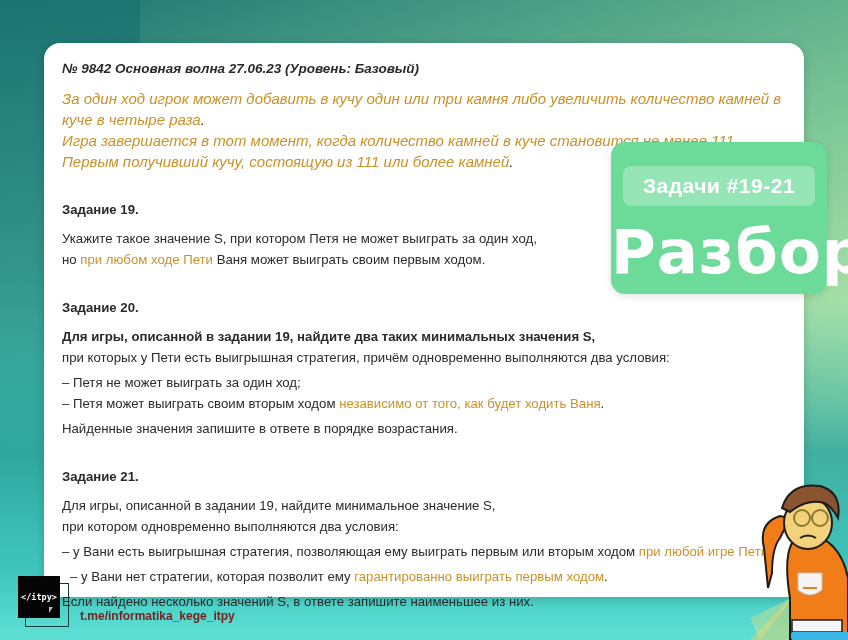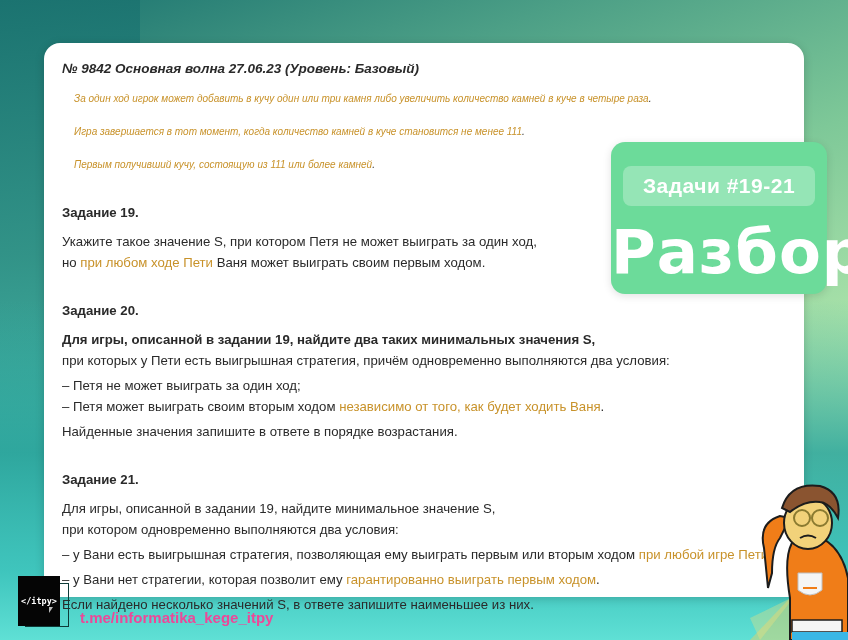--- a/index.html
+++ b/index.html
@@ -24,21 +24,21 @@
       position: absolute; left: 44px; top: 43px; width: 760px; height: 554px;
       background: #ffffff; border-radius: 16px;
       box-shadow: 0 2px 10px rgba(0,0,0,0.18);
     }
     .card-inner { position: absolute; left: 18px; top: 18px; right: 18px; }
     .title {
       font-size: 13.5px; font-weight: bold; font-style: italic; color: #2a2a2a;
       margin: 0 0 12px 0;
     }
     .rules p {
-      margin: 12px; font-size: 10px; font-style: italic; color: #c8922a; line-height: 21px;
+      margin: 0; font-size: 15px; font-style: italic; color: #c8922a; line-height: 21px;
     }
     .rules .dot { color: #2a2a2a; }
     .task-head {
       font-size: 13.2px; font-weight: bold; color: #2a2a2a; margin: 0;
     }
     .txt {
       font-size: 13.2px; color: #2a2a2a; line-height: 21px; margin: 0;
     }
     .hl { color: #c8922a; }
     .badge {
@@ -56,30 +56,30 @@
       position: absolute; left: 0; top: 74px; width: 216px; text-align: center;
       font-size: 61px; font-weight: bold; color: #ffffff; letter-spacing: 1px;
       font-family: "DejaVu Sans", sans-serif;
     }
     .logo-wrap { position: absolute; left: 18px; top: 576px; width: 52px; height: 52px; }
     .logo-shadow {
       position: absolute; left: 7px; top: 7px; width: 42px; height: 42px;
       border: 1.5px solid #0d3b38; background: transparent;
     }
     .logo {
-      position: absolute; left: 0; top: 0; width: 42px; height: 50px; background: #050505;
+      position: absolute; left: 0; top: 0; width: 42px; height: 42px; background: #050505;
       color: #ffffff; font-family: "DejaVu Sans Mono", monospace; font-size: 8.5px;
       display: flex; align-items: center; justify-content: center; font-weight: bold;
     }
     .logo-cursor {
       position: absolute; left: 31px; top: 31px; width: 0; height: 0;
       border-left: 4px solid #bbb; border-top: 0; border-bottom: 6px solid transparent;
     }
     .tg-link {
-      position: absolute; left: 80px; top: 609px; font-size: 15px; font-weight: bold; color: #ec4899;
+      position: absolute; left: 80px; top: 609px; font-size: 12px; font-weight: bold; color: #7f1d1d;
       text-decoration: none;
     }
     .mascot { position: absolute; left: 750px; top: 478px; width: 98px; height: 162px; }
   </style>
 </head>
 <body>
 
 <div class="bg-left"></div>
 <div class="bg-bottom"></div>
 
@@ -106,21 +106,21 @@
       <p class="txt" style="margin-top:4px;">– Петя не может выиграть за один ход;</p>
       <p class="txt" style="margin-top:0;"><span>– Петя может выиграть своим вторым ходом </span><span class="hl">независимо от того, как будет ходить Ваня</span><span>.</span></p>
       <p class="txt" style="margin-top:4px;">Найденные значения запишите в ответе в порядке возрастания.</p>
     </div>
 
     <div style="margin-top:30px;">
       <p class="task-head">Задание 21.</p>
       <p class="txt" style="margin-top:11px;">Для игры, описанной в задании 19, найдите минимальное значение S,</p>
       <p class="txt">при котором одновременно выполняются два условия:</p>
       <p class="txt" style="margin-top:4px;"><span>– у Вани есть выигрышная стратегия, позволяющая ему выиграть первым или вторым ходом </span><span class="hl">при любой игре Пети</span><span>;</span></p>
-      <p class="txt" style="margin-top:4px;"><span>– у Вани нет стратегии, которая позволит ему </span><span class="hl">гарантированно выиграть первым ходом</span><span>.</span></p>
+      <p class="txt" style="margin-top:4px;margin-left:8px;"><span>– у Вани нет стратегии, которая позволит ему </span><span class="hl">гарантированно выиграть первым ходом</span><span>.</span></p>
       <p class="txt" style="margin-top:4px;">Если найдено несколько значений S, в ответе запишите наименьшее из них.</p>
     </div>
   </div>
 </div>
 
 <div class="badge">
   <div class="badge-sub">Задачи #19-21</div>
   <div class="badge-main">Разбор</div>
 </div>
 

